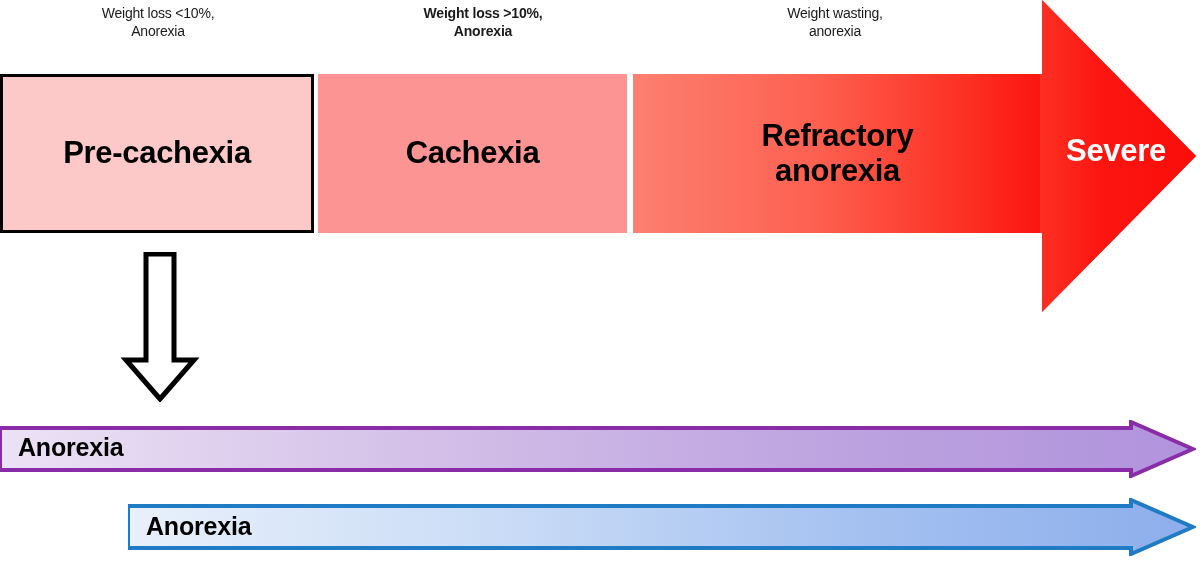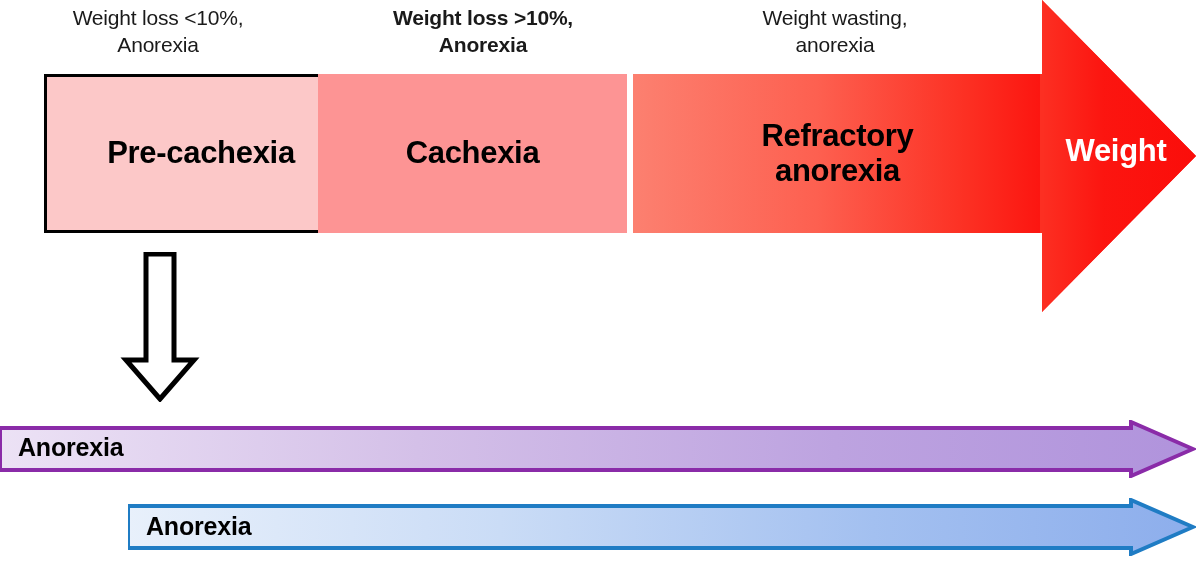--- a/index.html
+++ b/index.html
@@ -18,21 +18,21 @@
     width: 1200px;
     height: 565px;
     background: #ffffff;
     overflow: hidden;
   }
 
   
   .caption {
     position: absolute;
     text-align: center;
-    font-size: 21px;
+    font-size: 14px;
     line-height: 1.28;
     color: #1a1a1a;
     font-family: "Liberation Sans", sans-serif;
     white-space: pre-line;
     letter-spacing: -0.2px;
   }
   #caption-pre      { left: 8px;   top: 5px;  width: 300px; }
   #caption-cachexia { left: 338px; top: 5px;  width: 290px; font-weight: bold; }
   #caption-refract  { left: 690px; top: 5px;  width: 290px; }
 
@@ -53,21 +53,20 @@
     display: flex;
     align-items: center;
     justify-content: center;
   }
 
   #stage-precachexia {
     left: 0px;
     width: 314px;
     background: #fcc8c8;
     border: 3px solid #000000;
-    margin-left: 44px;
   }
   #stage-cachexia {
     left: 318px;
     width: 309px;
     background: #fd9494;
   }
   #stage-refractory {
     left: 633px;
     width: 409px;
     background: linear-gradient(to right, #fc8070 0%, #fd6050 45%, #fc2f22 82%, #fc1510 100%);
@@ -174,21 +173,21 @@
           <stop offset="40%" stop-color="#fc1510"></stop>
           <stop offset="100%" stop-color="#fb0d0a"></stop>
         </linearGradient>
       </defs>
       <polygon points="0,74 0,233 2,233 2,312 156,156 2,0 2,74" fill="url(#headGrad)"></polygon>
       <polygon points="2,0 156,156 2,312" fill="url(#headGrad)"></polygon>
       <rect x="0" y="74" width="4" height="159" fill="#fc2f22"></rect>
     </svg>
   </div>
 
-  <div id="death-label">Weight</div>
+  <div id="death-label">Severe</div>
 
   <div id="down-arrow">
     <svg width="80" height="150" viewBox="0 0 80 150" xmlns="http://www.w3.org/2000/svg">
       <polygon points="26,2 54,2 54,108 74,108 40,147 6,108 26,108" fill="#ffffff" stroke="#000000" stroke-width="5" stroke-linejoin="miter"></polygon>
     </svg>
   </div>
 
   <div class="symptom-arrow" id="symptom-anorexia">
     <svg width="1196" height="58" viewBox="0 0 1196 58" xmlns="http://www.w3.org/2000/svg">
       <defs>

